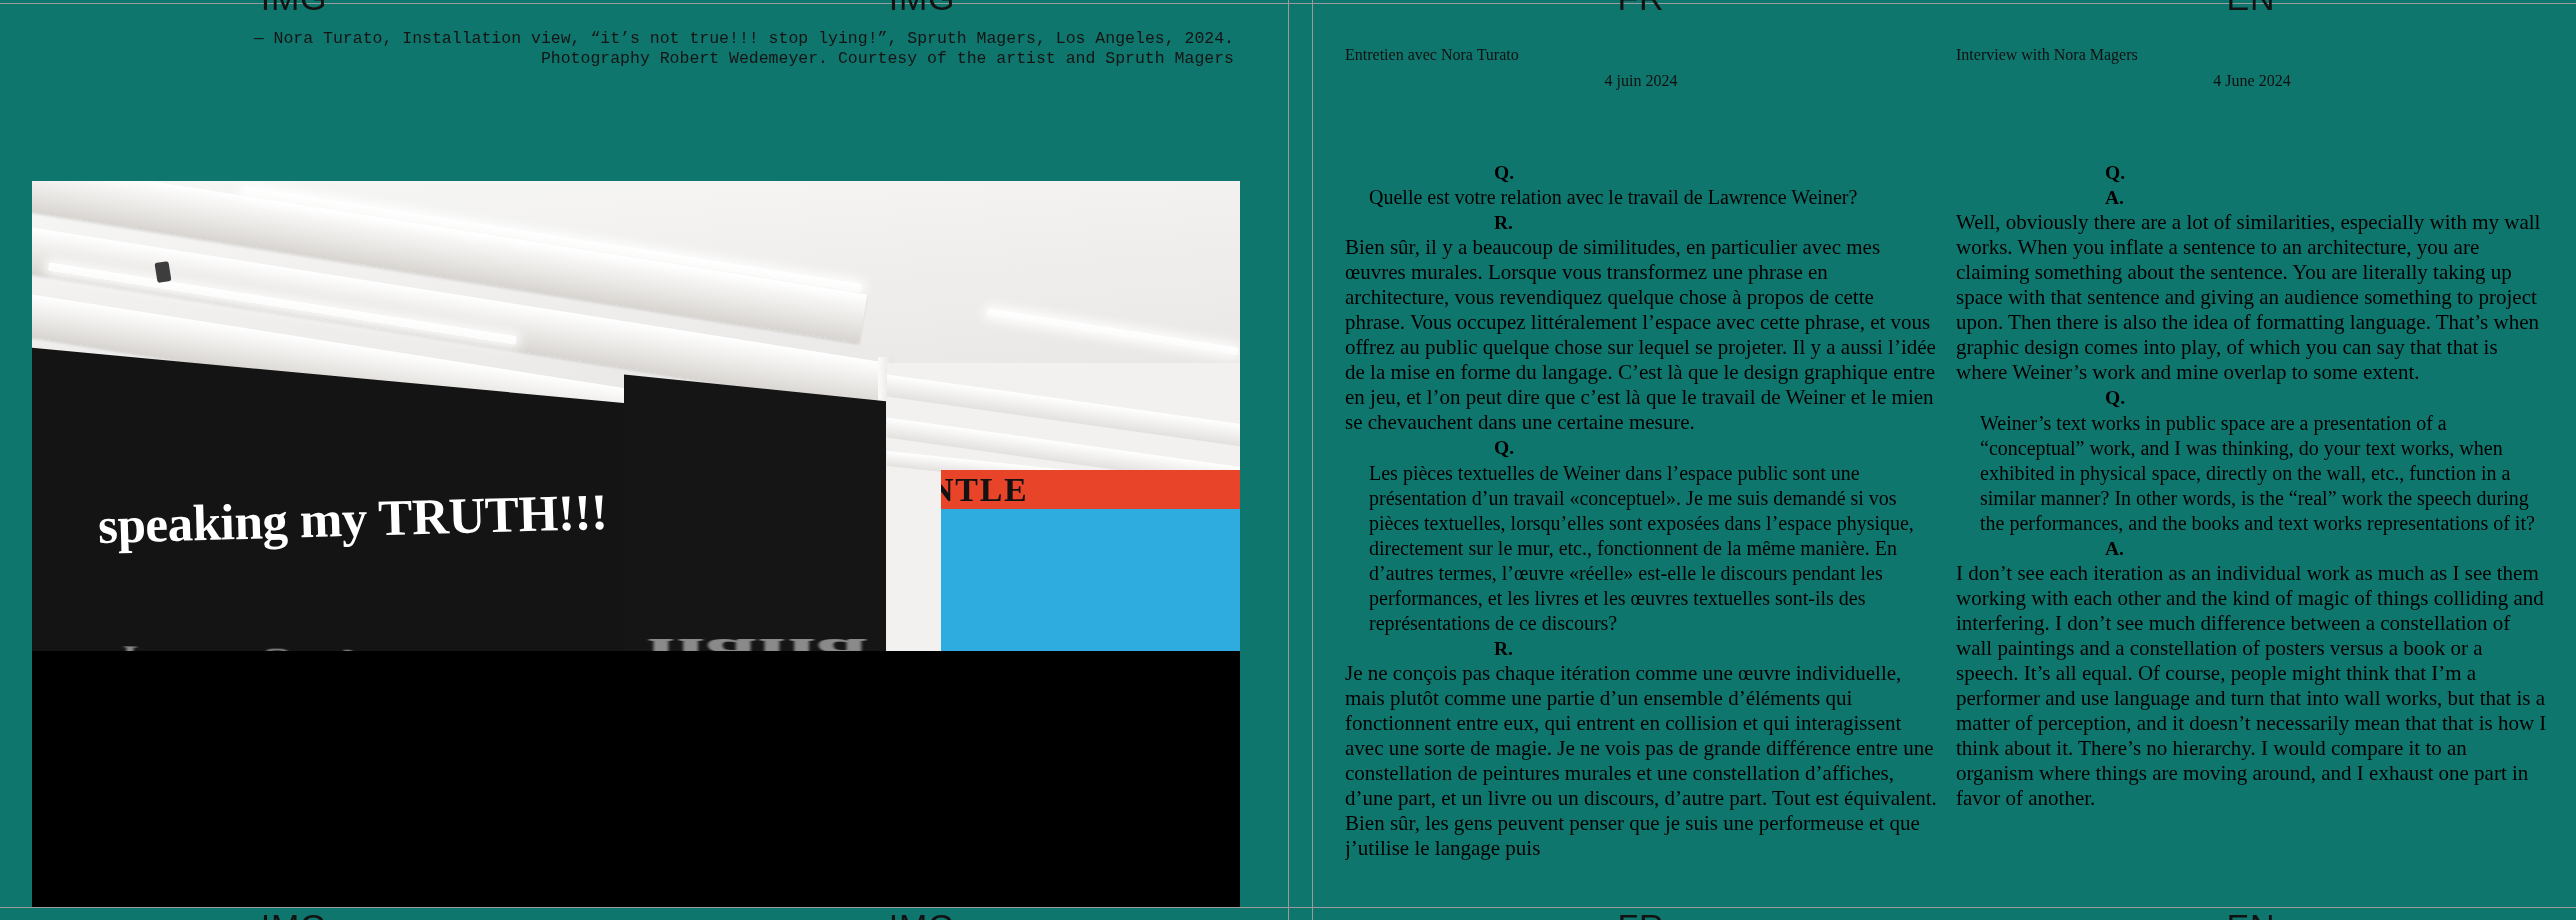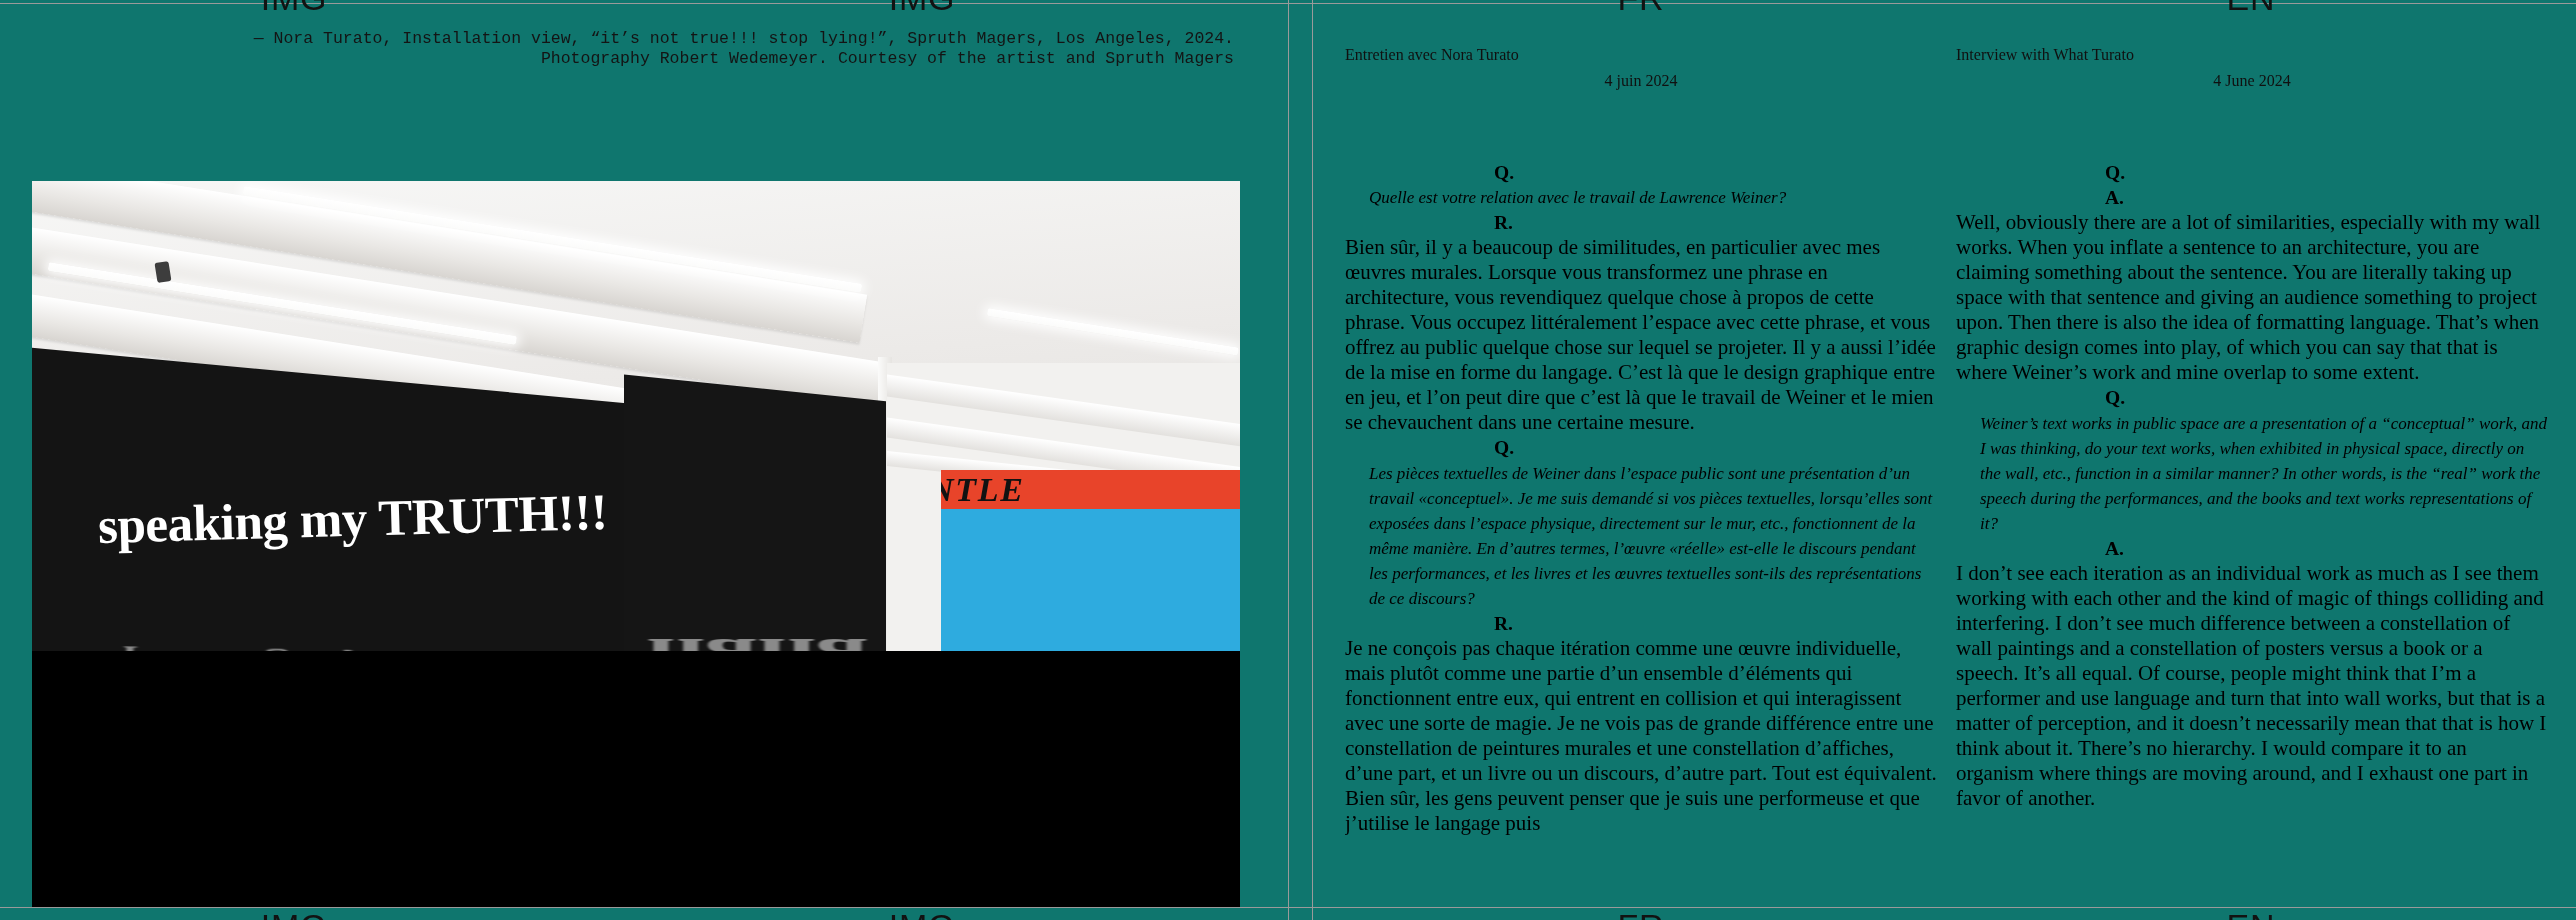--- a/index.html
+++ b/index.html
@@ -136,21 +136,20 @@
     transform: rotate(-9deg);
   }
 
   
   .backroom {
     position: absolute;
     left: 855px; top: 182px;
     width: 354px; height: 330px;
     background: #f2f1ef;
     overflow: hidden;
-    font-style: italic;
   }
   .backroom .bk-beam {
     position: absolute;
     background: linear-gradient(180deg,#ffffff,#e3e1de);
     transform-origin: 0 0;
   }
   .red-band {
     position: absolute;
     left: 54px; top: 107px;
     width: 301px; height: 39px;
@@ -294,25 +293,24 @@
   .qa-marker {
     font-family: "Liberation Serif", serif;
     font-weight: 700;
     font-size: 19.5px;
     line-height: 25.4px;
     text-align: left;
     padding-left: 149px;
   }
   .qa-q {
     font-family: "Liberation Serif", serif;
-    font-size: 17px;
+    font-size: 20px;
     line-height: 25px;
     padding-left: 24px;
     white-space: pre-line;
-    font-style: italic;
   }
   .qa-a {
     font-family: "Liberation Serif", serif;
     font-size: 21px;
     line-height: 25px;
     padding-left: 0;
     white-space: pre-line;
   }
   .spacer-first { height: 41px; }
 </style>
@@ -409,21 +407,21 @@
           </div>
           <div class="qa-block">
             <div class="qa-marker">R.</div>
             <div class="qa-a">Je ne conçois pas chaque itération comme une œuvre individuelle, mais plutôt comme une partie d’un ensemble d’éléments qui fonctionnent entre eux, qui entrent en collision et qui interagissent avec une sorte de magie. Je ne vois pas de grande différence entre une constellation de peintures murales et une constellation d’affiches, d’une part, et un livre ou un discours, d’autre part. Tout est équivalent. Bien sûr, les gens peuvent penser que je suis une performeuse et que j’utilise le langage puis</div>
           </div>
         </div>
     </div>
 
     <div class="col col-en">
       <div class="col-head">
-        <span>Interview with What Turato</span>
+        <span>Interview with Nora Magers</span>
         <span class="line2">4 June 2024</span>
       </div>
       <div class="spacer-first"></div>
       <div>
           <div class="qa-block">
             <div class="qa-marker">Q.</div>
           </div>
           <div class="qa-block">
             <div class="qa-marker">A.</div>
             <div class="qa-a">Well, obviously there are a lot of similarities, especially with my wall works. When you inflate a sentence to an architecture, you are claiming something about the sentence. You are literally taking up space with that sentence and giving an audience something to project upon. Then there is also the idea of formatting language. That’s when graphic design comes into play, of which you can say that that is where Weiner’s work and mine overlap to some extent.</div>

